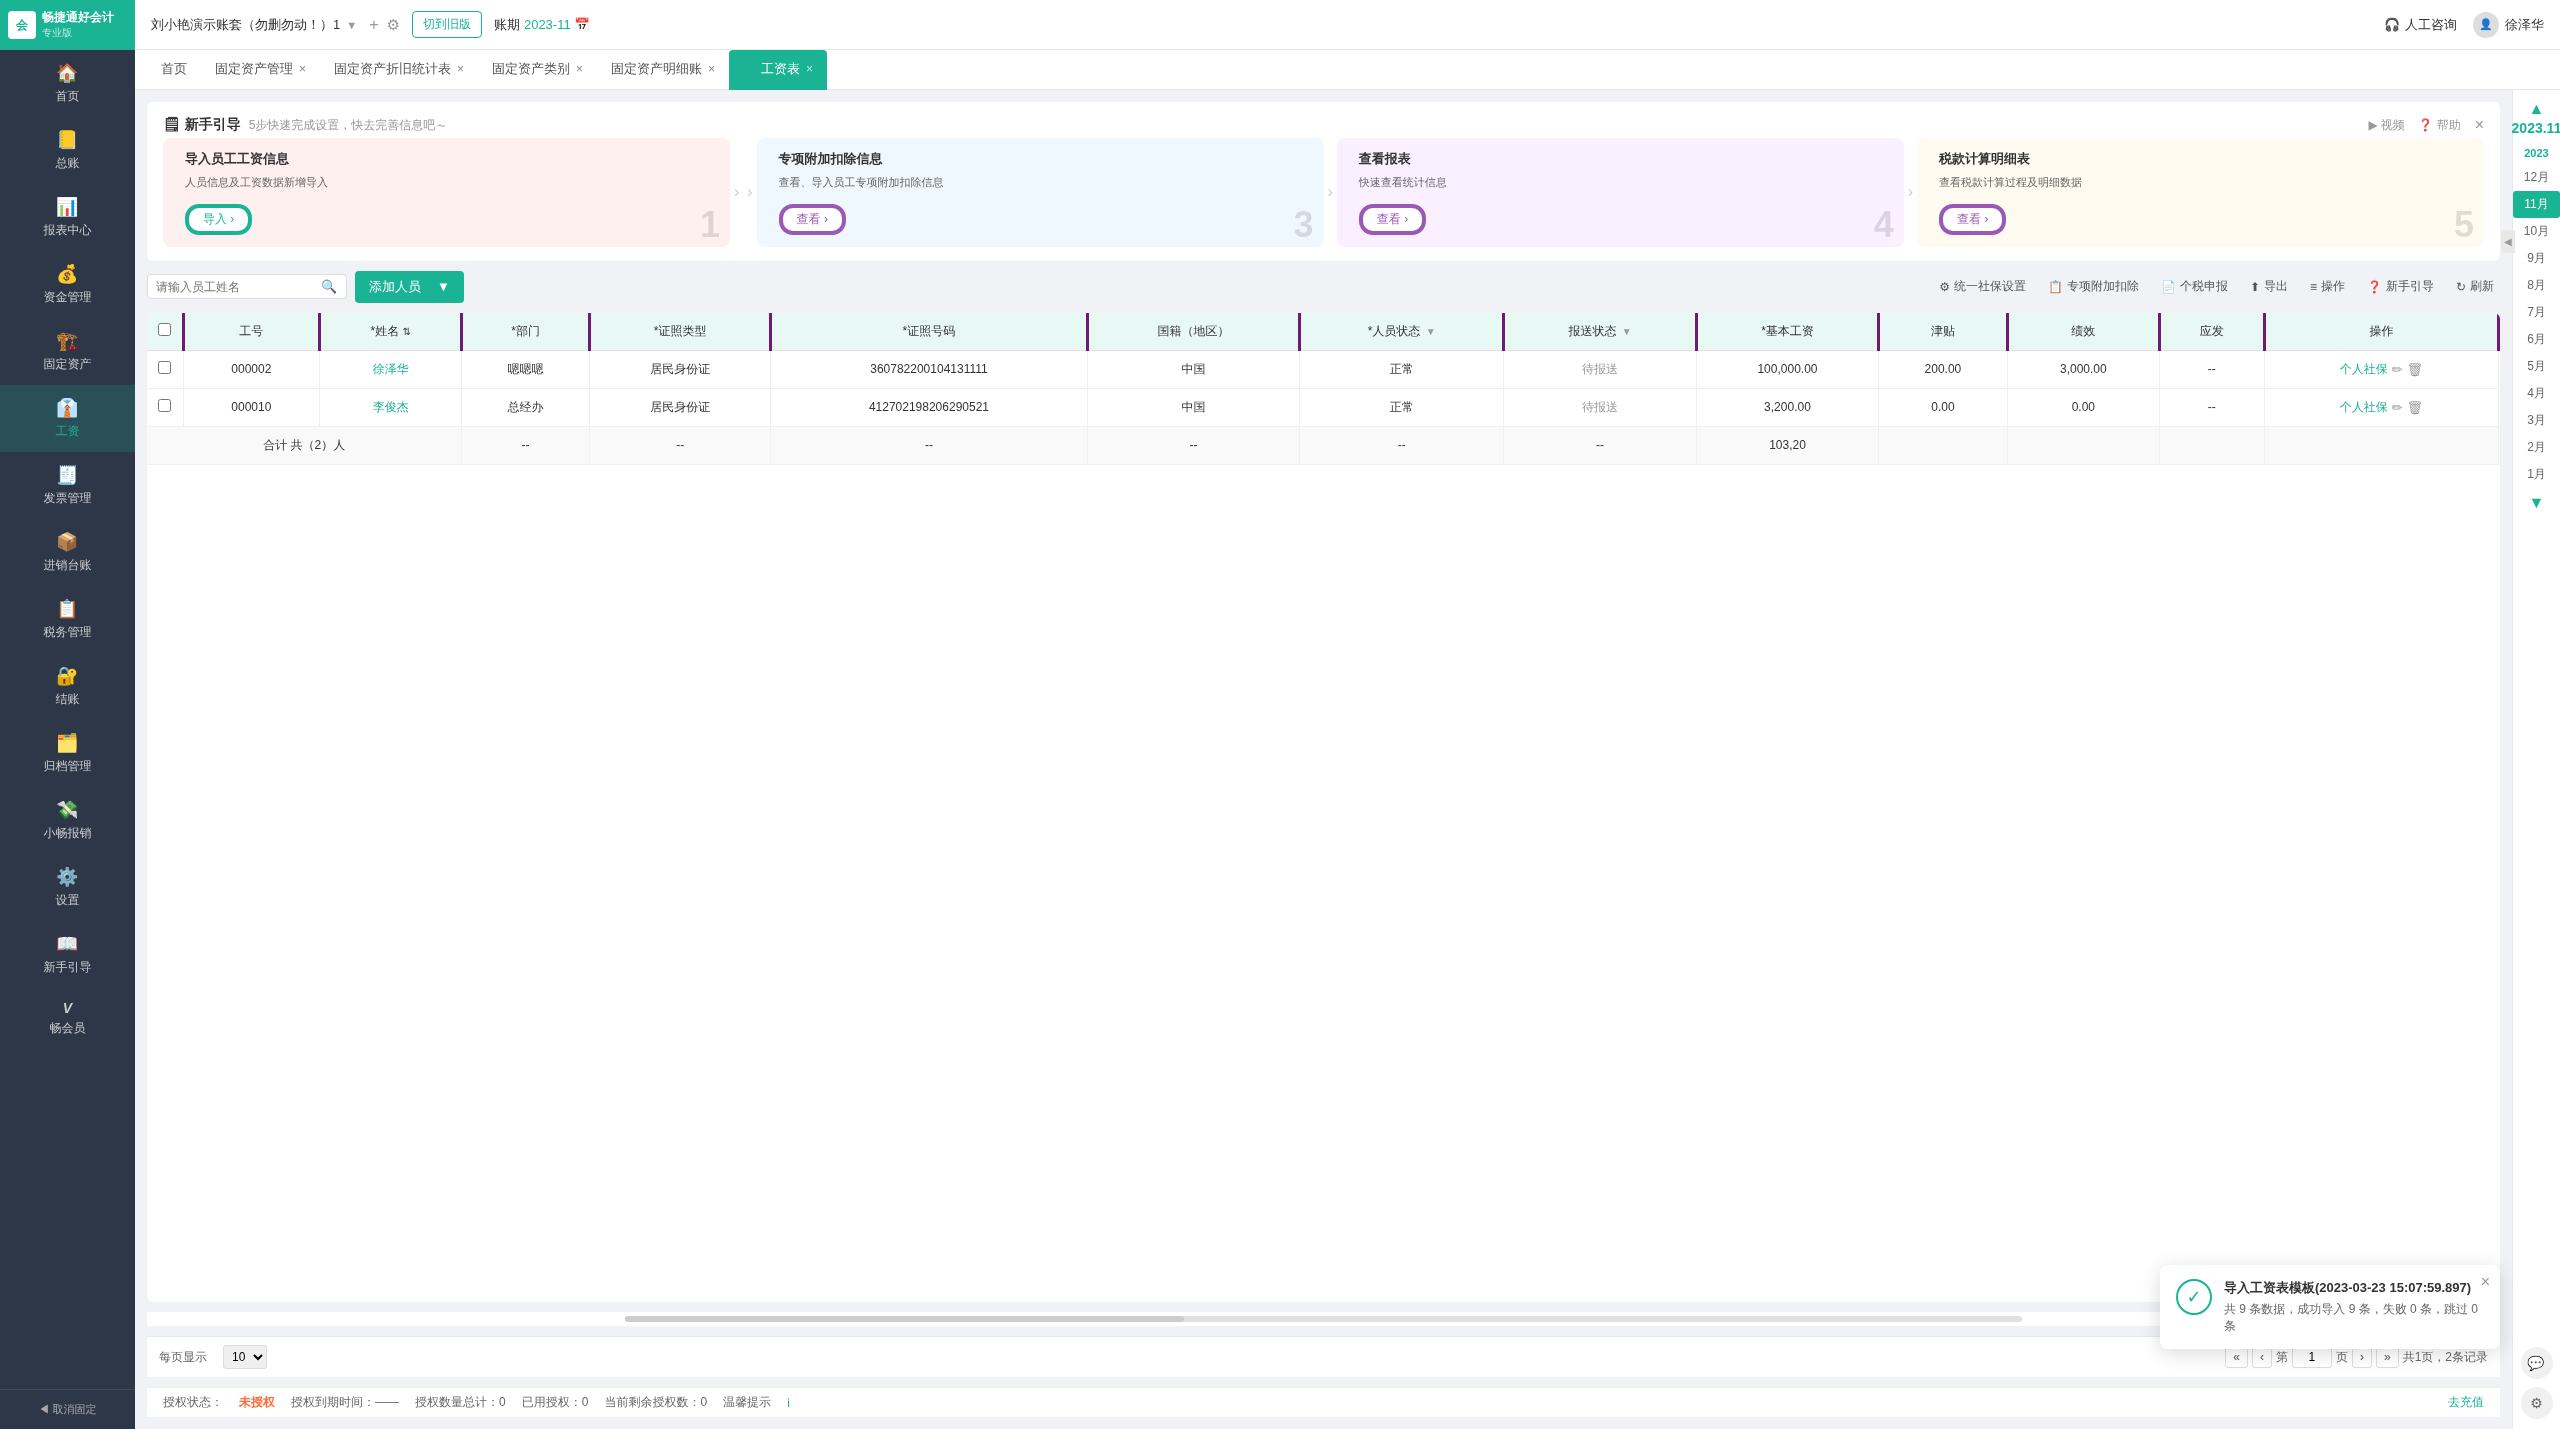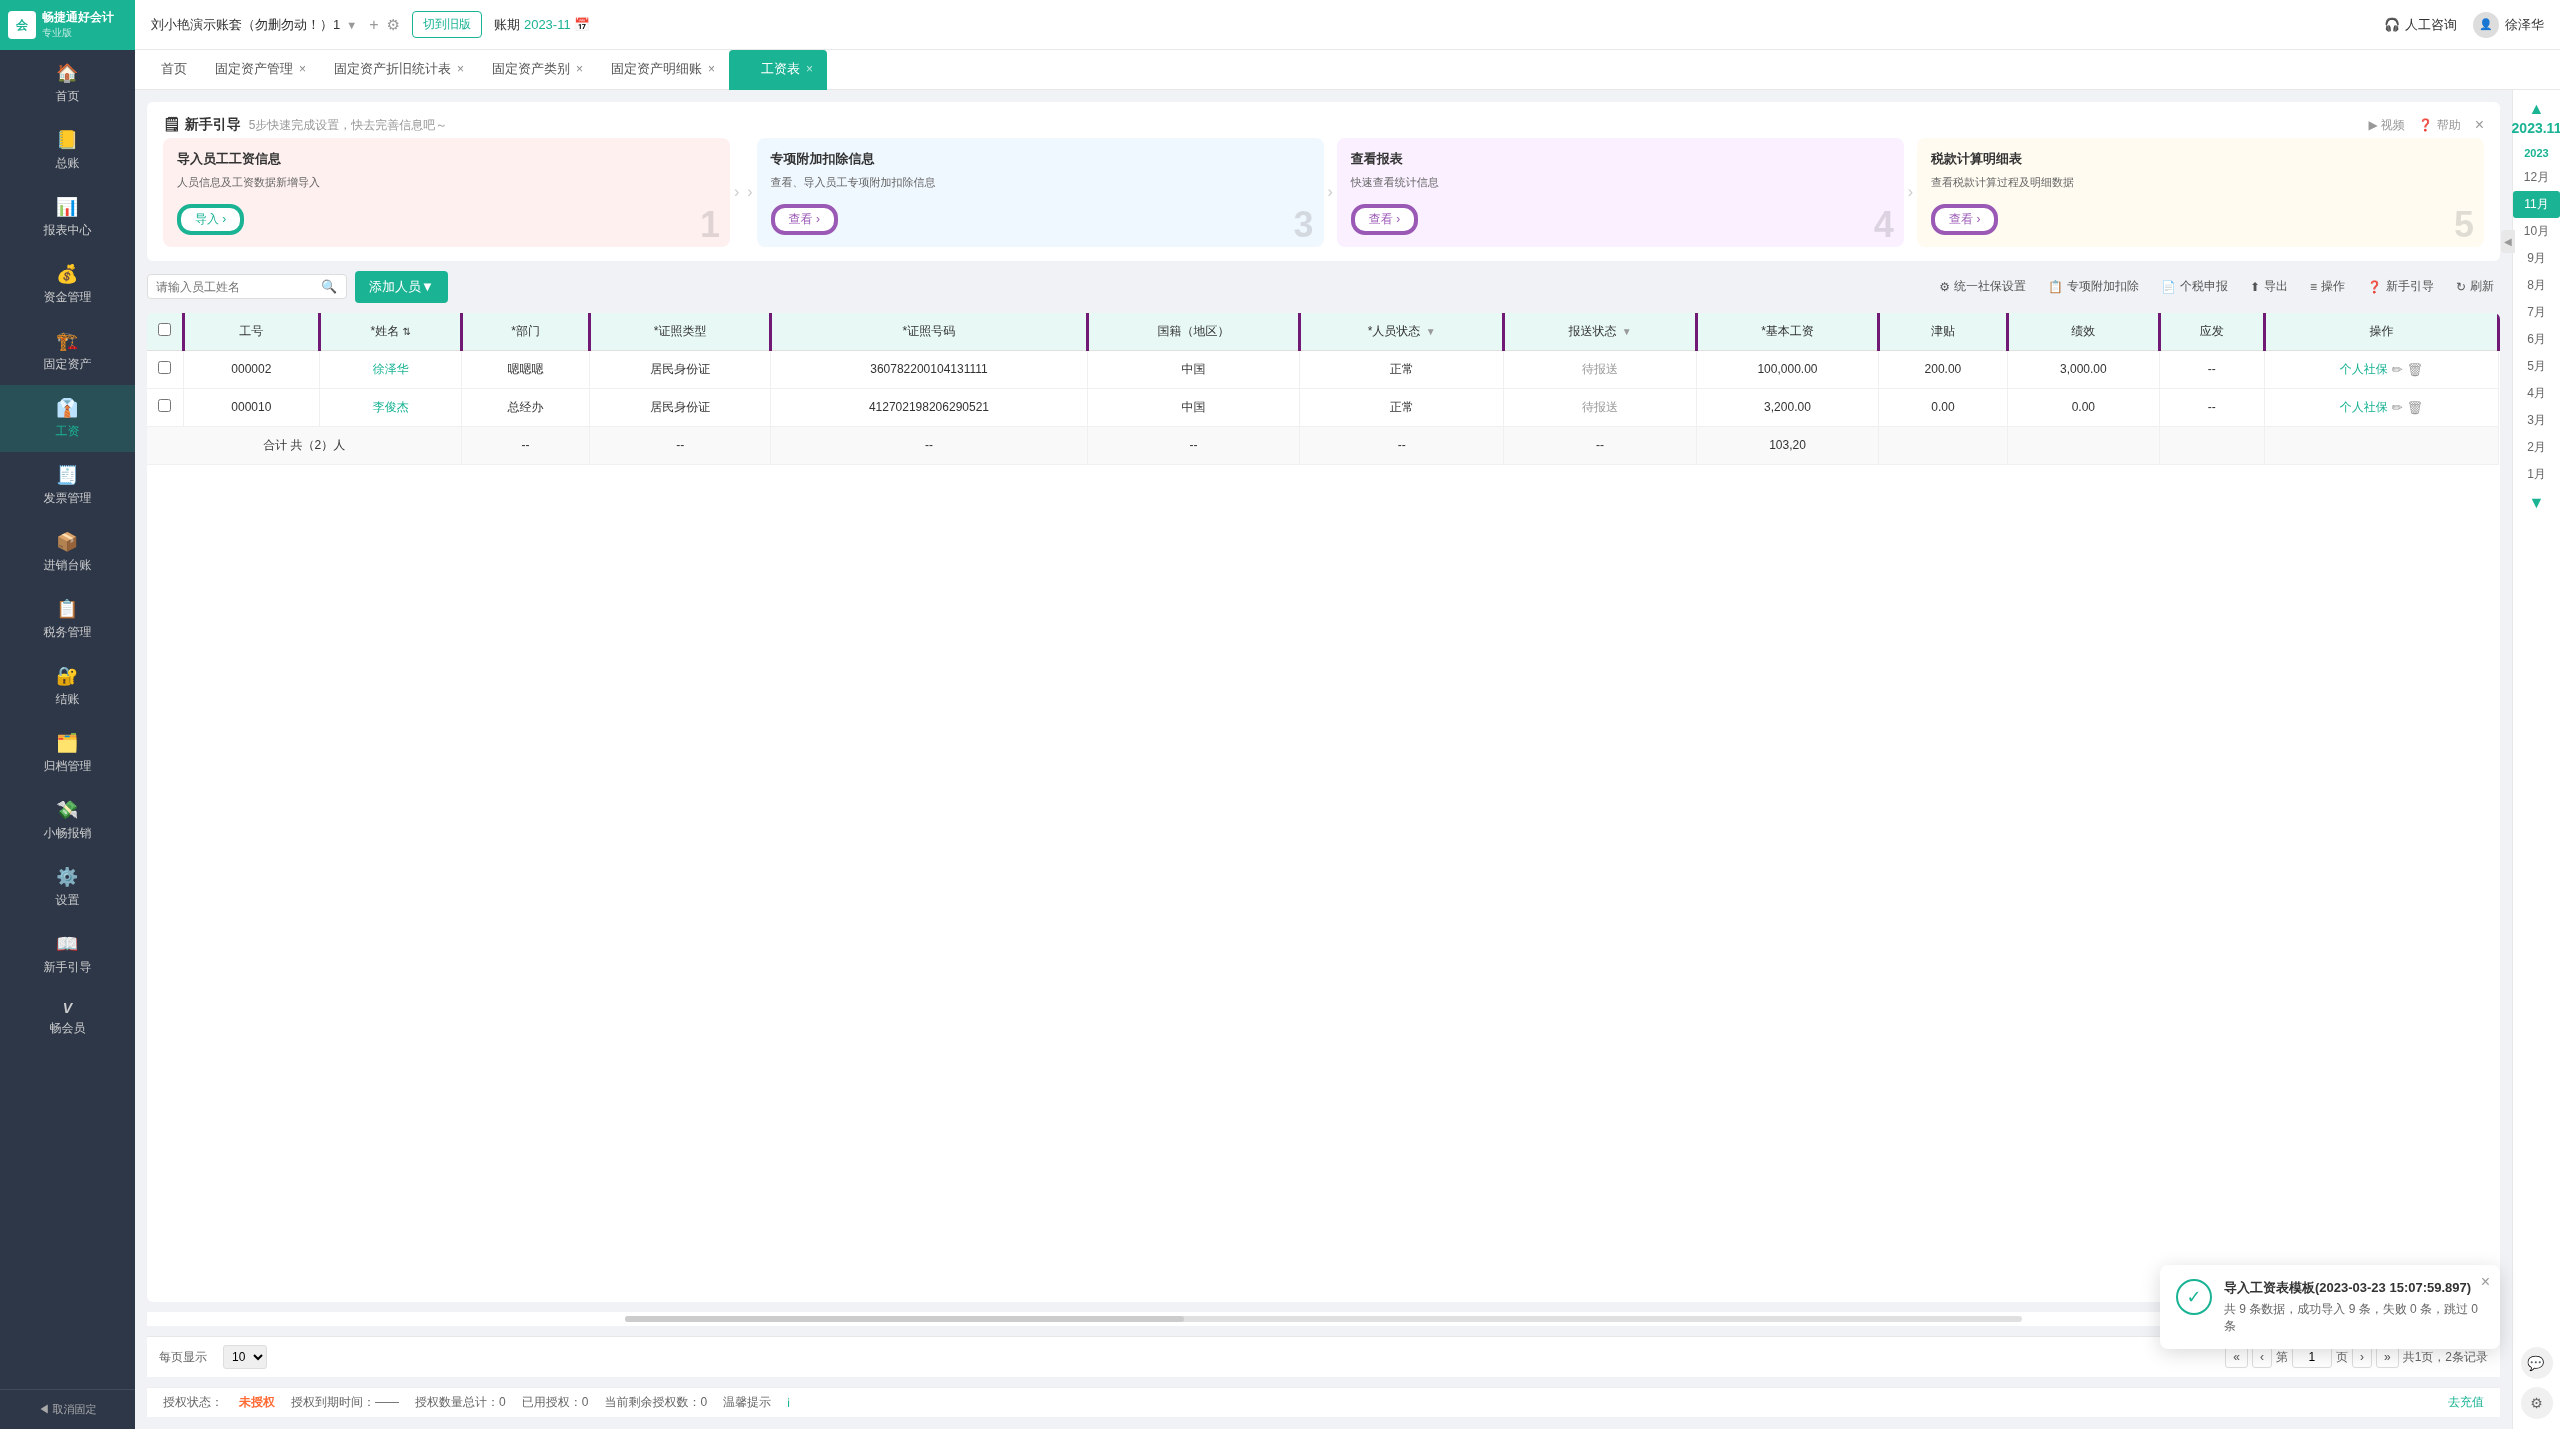--- a/index.html
+++ b/index.html
@@ -150,21 +150,21 @@
     .guide-subtitle { font-size: 12px; color: #999; font-weight: normal; }
     .guide-actions { display: flex; align-items: center; gap: 14px; font-size: 12px; color: #999; }
     .guide-steps {
       display: flex;
       align-items: stretch;
       gap: 0;
     }
     .guide-step {
       flex: 1;
       border-radius: 8px;
-      padding: 12px 14px;
+      padding: 12px 22px;
       position: relative;
       display: flex;
       flex-direction: column;
       gap: 6px;
     }
     .guide-step-arrow {
       display: flex;
       align-items: center;
       padding: 0 4px;
       color: #ccc;
@@ -228,21 +228,21 @@
     .add-btn {
       background: #1ab394;
       color: #fff;
       border: none;
       border-radius: 4px;
       padding: 7px 14px;
       font-size: 13px;
       cursor: pointer;
       display: flex;
       align-items: center;
-      gap: 0;
+      gap: 16px;
     }
     .toolbar-right { margin-left: auto; display: flex; align-items: center; gap: 10px; }
     .tool-btn {
       display: flex;
       align-items: center;
       gap: 4px;
       font-size: 12px;
       color: #555;
       cursor: pointer;
       padding: 4px 6px;

